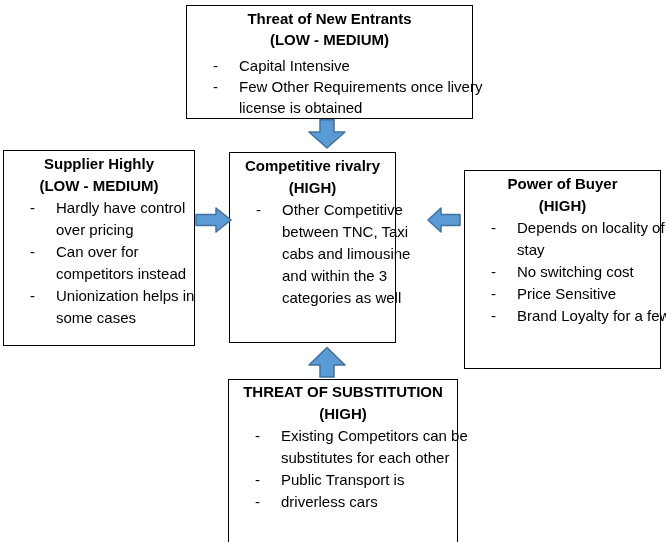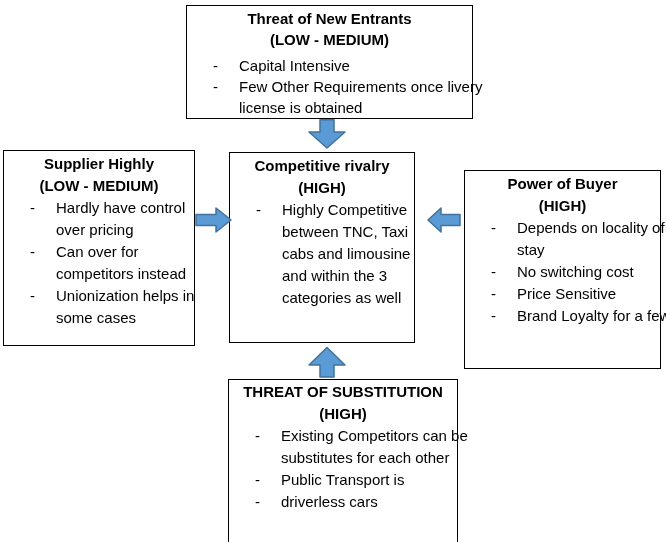--- a/index.html
+++ b/index.html
@@ -29,21 +29,21 @@
     white-space: nowrap;
   }
   .bullets { }
   .bullet { display: flex; padding-left: 22px; }
   .dash { width: 26px; flex: 0 0 26px; }
   .line { white-space: nowrap; }
 
   .box-top    { left: 186px; top: 5px;   width: 287px; height: 114px; line-height: 21px; }
   .box-top .bullets { margin-top: 5px; }
   .box-left   { left: 3px;   top: 150px; width: 192px; height: 196px; }
-  .box-center { left: 229px; top: 152px; width: 186px; height: 191px; }
+  .box-center { left: 229px; top: 152px; width: 167px; height: 191px; }
   .box-right  { left: 464px; top: 150px; width: 197px; height: 199px; margin-top: 20px; }
   .box-bottom { left: 228px; top: 379px; width: 230px; height: 172px; padding-top: 1px; }
 
   .arrow { position: absolute; display: block; }
   .arrow-down  { left: 308px; top: 119px; }
   .arrow-up    { left: 308px; top: 346px; }
   .arrow-right { left: 195px; top: 207px; }
   .arrow-left  { left: 427px; top: 207px; }
 </style>
 </head>
@@ -99,21 +99,21 @@
     </div>
   </div>
 
   <div class="box box-center">
     <div class="box-title">Competitive rivalry</div>
     <div class="box-title">(HIGH)</div>
     <div class="bullets">
       <div class="bullet">
         <span class="dash">-</span>
         <div class="lines">
-          <div class="line">Highly Competitive</div>
+          <div class="line">Other Competitive</div>
           <div class="line">between TNC, Taxi</div>
           <div class="line">cabs and limousine</div>
           <div class="line">and within the 3</div>
           <div class="line">categories as well</div>
         </div>
       </div>
     </div>
   </div>
 
   <div class="box box-right">

